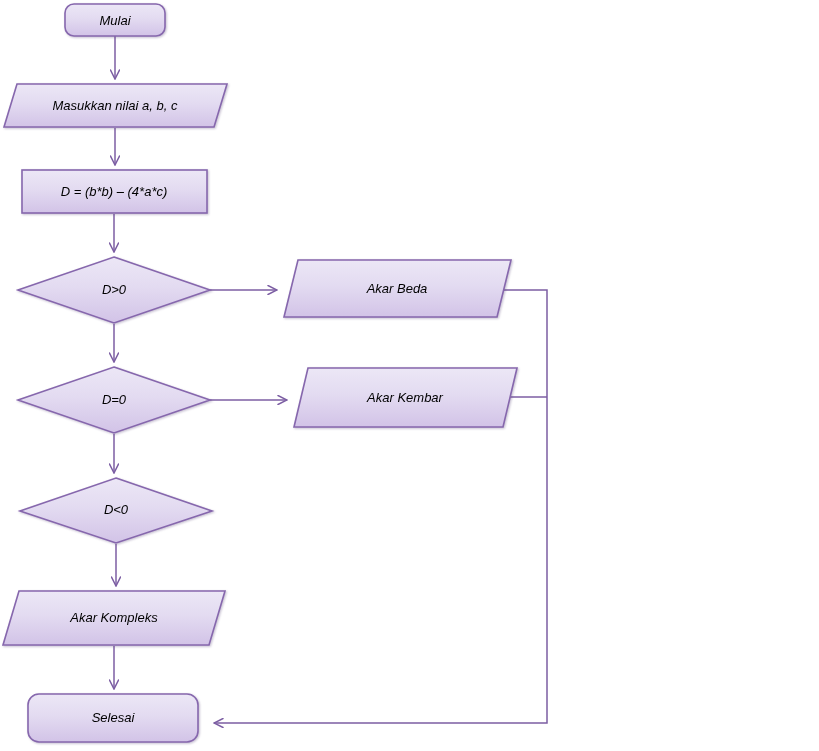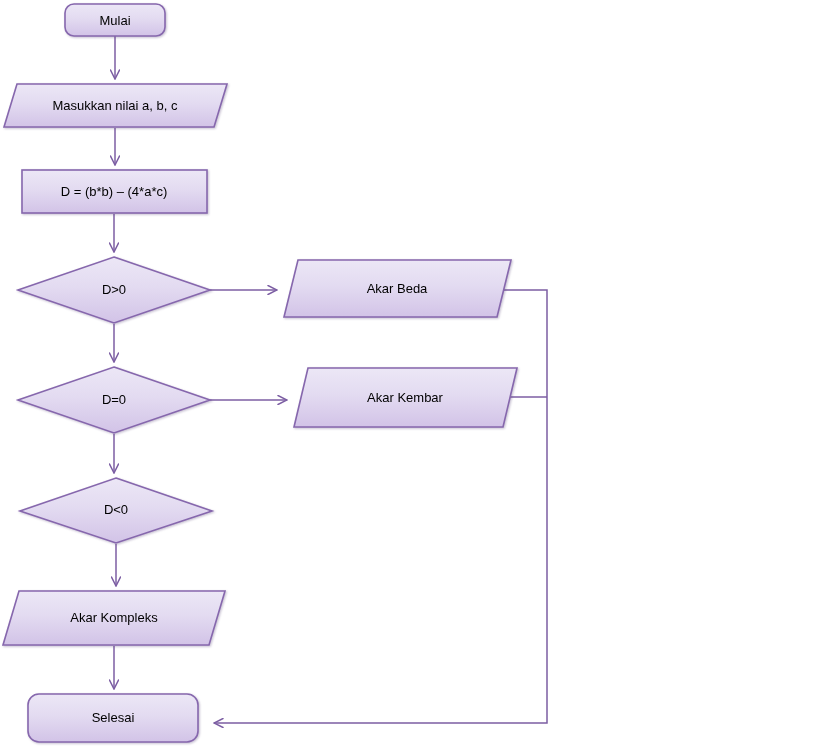--- a/index.html
+++ b/index.html
@@ -6,20 +6,21 @@
     margin: 0;
     padding: 0;
     background: #ffffff;
   }
   .canvas-wrap {
     position: relative;
     width: 819px;
     height: 751px;
     background: #ffffff;
     overflow: hidden;
+    font-style: italic;
   }
   svg { display: block; }
   .shape {
     fill: url(#shapeGrad);
     stroke: #8667ad;
     stroke-width: 1.6;
     filter: drop-shadow(1.2px 1.8px 1.2px rgba(90, 70, 120, 0.35));
   }
   .edge {
     fill: none;

